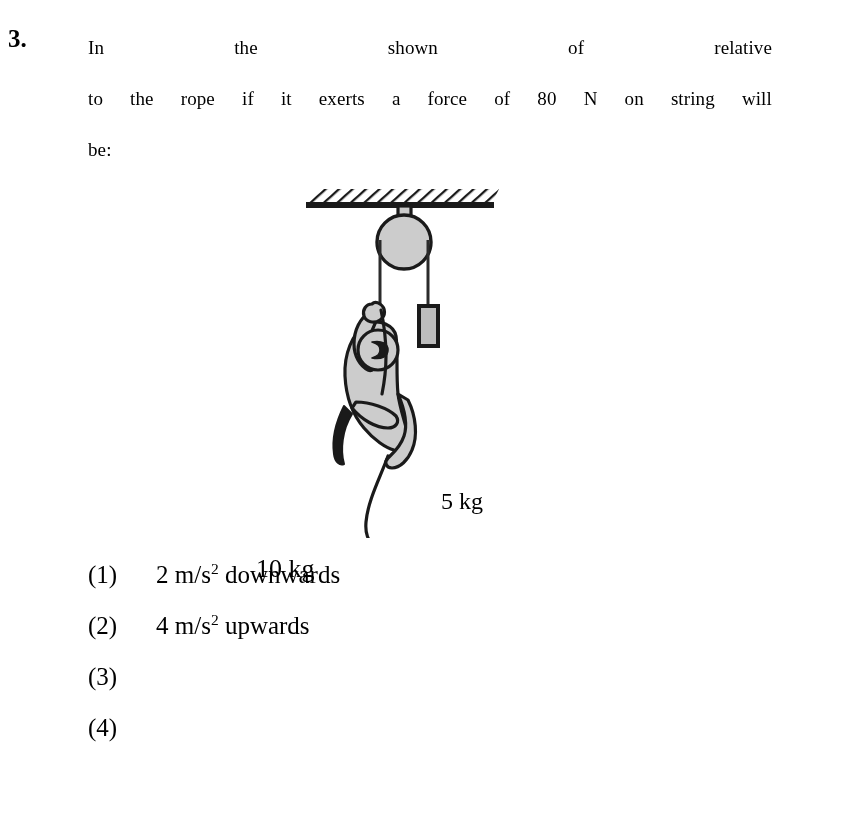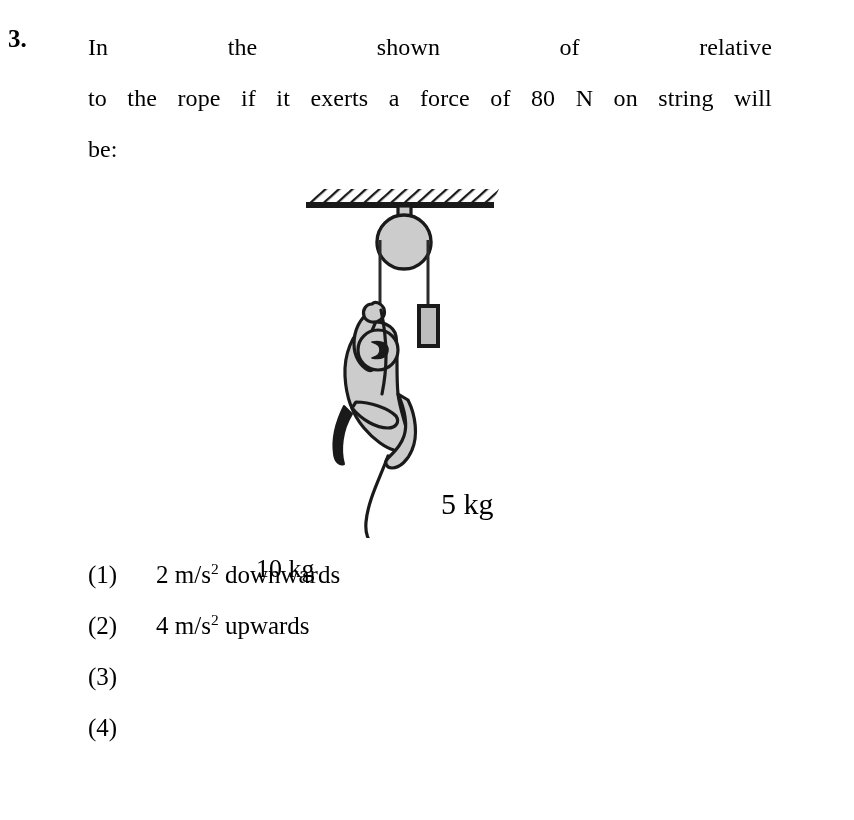--- a/index.html
+++ b/index.html
@@ -31,21 +31,21 @@
     font-size: 25px;
     line-height: 1;
   }
   .q-body {
     position: absolute;
     left: 88px;
     top: 0;
     width: 684px;
   }
   .q-line {
-    font-size: 24px;
+    font-size: 19px;
     line-height: 51px;
     white-space: nowrap;
     letter-spacing: 0.1px;
   }
   .q-line.justify {
     display: flex;
     justify-content: space-between;
   }
   .q-line.justify > span { white-space: pre; }
 
@@ -65,21 +65,21 @@
     top: 378px;
     font-size: 26px;
     line-height: 1;
     white-space: nowrap;
     text-align: center;
   }
   .label-5kg {
     position: absolute;
     left: 441px;
     top: 311px;
-    font-size: 30px;
+    font-size: 24px;
     line-height: 1;
     white-space: nowrap;
   }
 
   
   .options {
     position: absolute;
     left: 88px;
     top: 558px;
     width: 600px;

